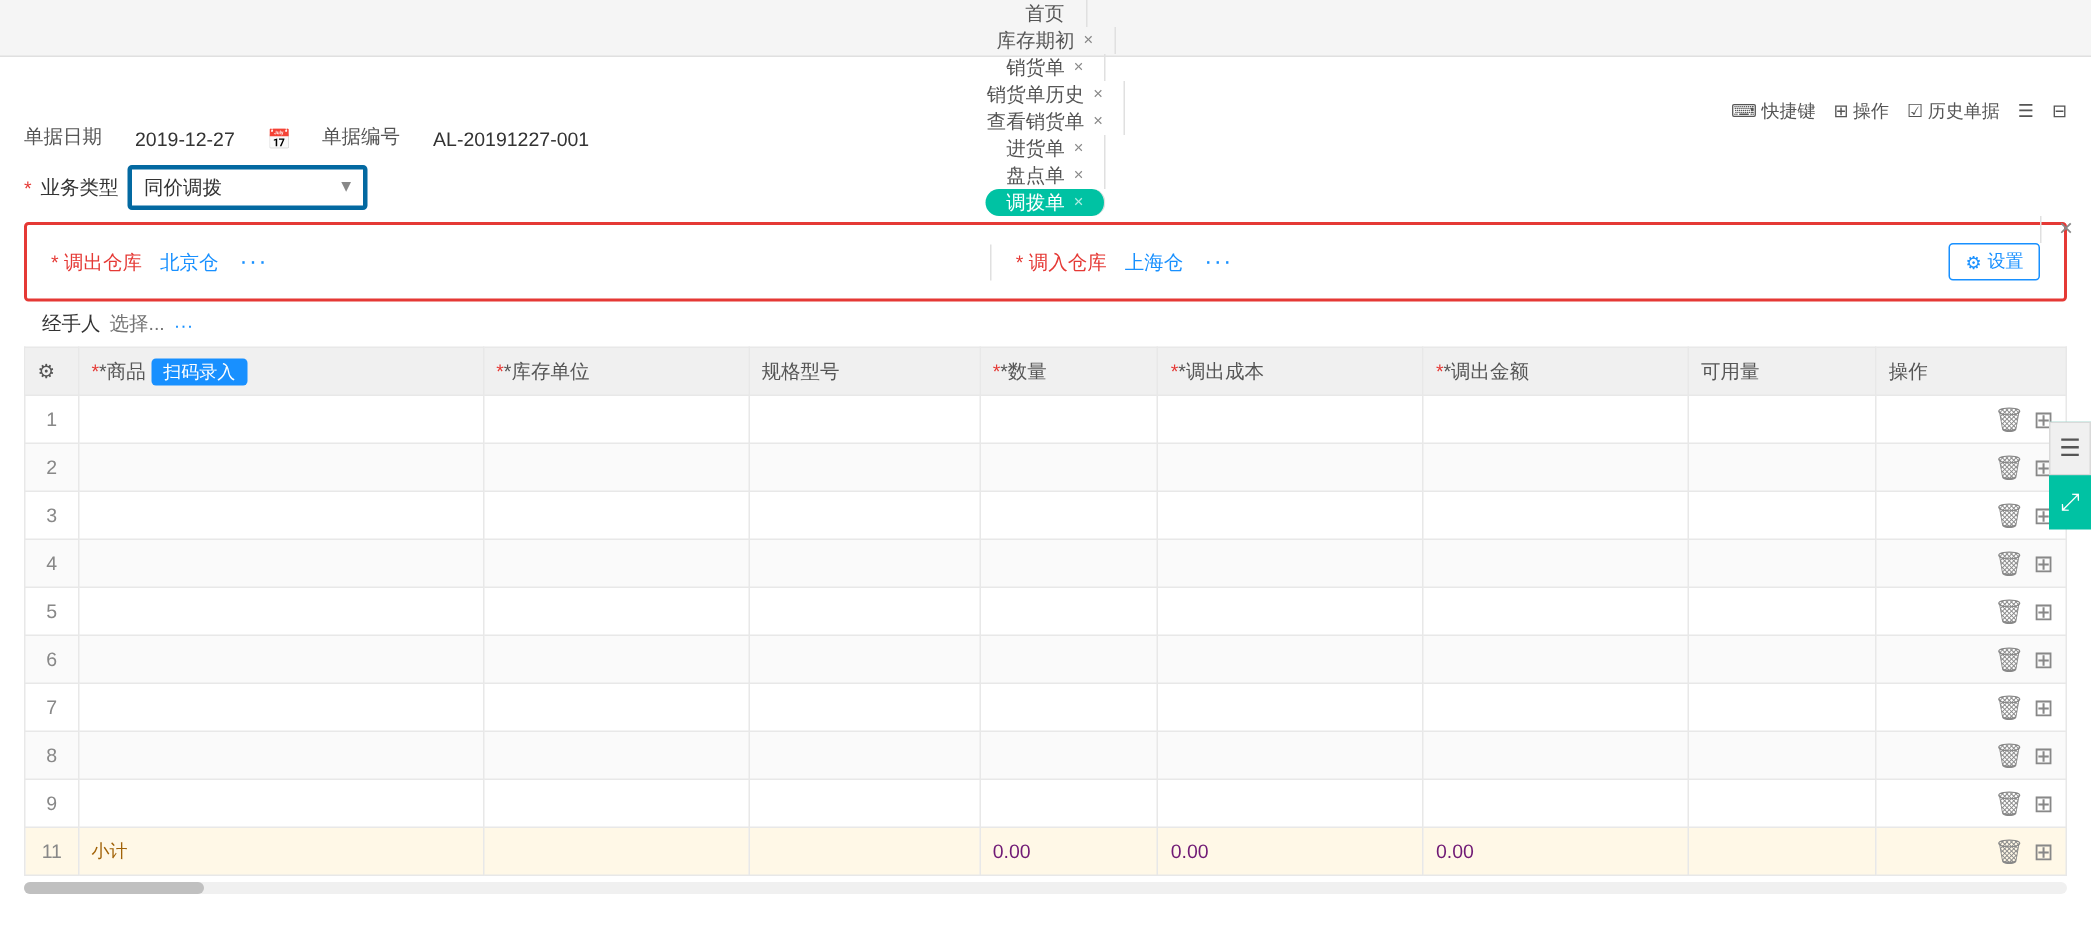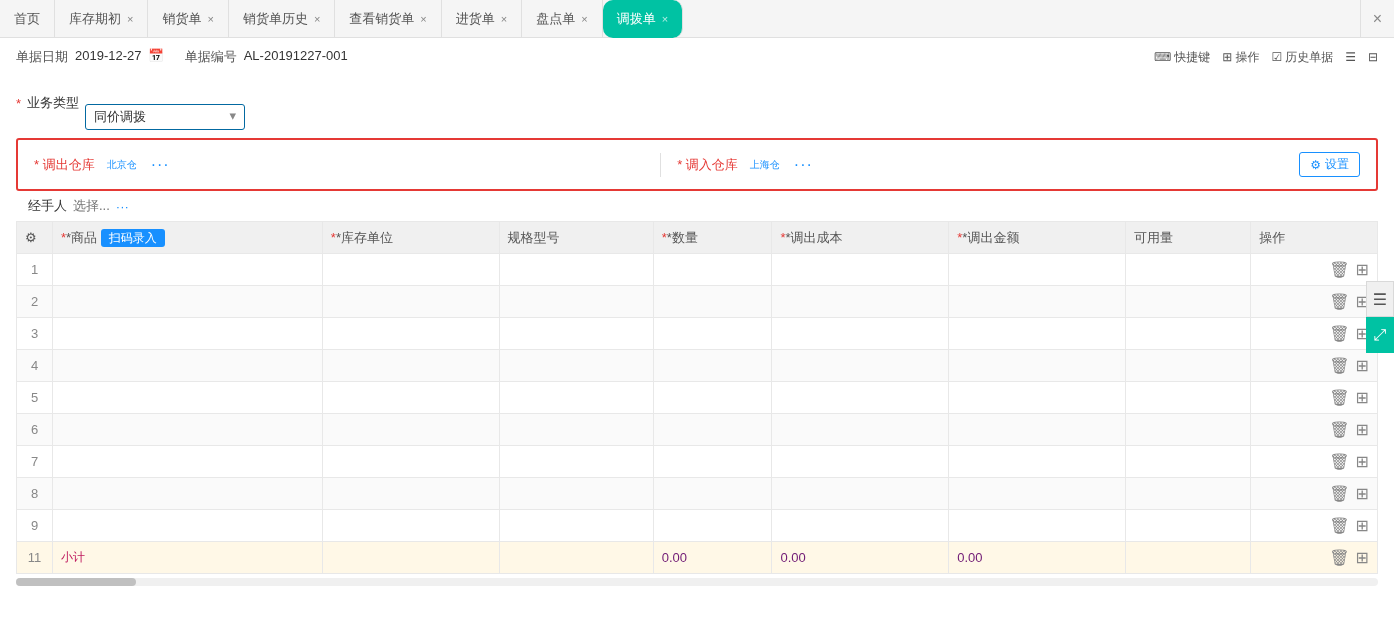--- a/index.html
+++ b/index.html
@@ -1,20 +1,20 @@
 <!DOCTYPE html>
 <html><head>
   <meta charset="utf-8">
   <style>
     * { box-sizing: border-box; margin: 0; padding: 0; }
     body { font-family: "Microsoft YaHei", "PingFang SC", sans-serif; font-size: 13px; color: #333; background: #fff; overflow: hidden; }
     
     
     .tab-bar {
-      display: flex; align-items: center; background: #f5f5f5; border-bottom: 1px solid #e0e0e0; height: 38px; padding-left: 0;
+      display: flex; align-items: center; background: #f5f5f5; border-bottom: 1px solid #e0e0e0; height: 38px; padding-left: 0; flex-direction: column;
     }
     .tab-item {
       display: flex; align-items: center; padding: 0 14px; height: 38px; cursor: pointer; border-right: 1px solid #e0e0e0; font-size: 13px; color: #555; white-space: nowrap; position: relative;
     }
     .tab-item.active {
       background: #00c2a3; color: #fff; border-radius: 10px;
     }
     .tab-item .close-btn {
       margin-left: 6px; font-size: 11px; cursor: pointer; opacity: 0.7;
     }
@@ -23,72 +23,72 @@
       margin-left: auto; padding: 0 12px; height: 38px; display: flex; align-items: center; cursor: pointer; border-left: 1px solid #e0e0e0; font-size: 16px; color: #888;
     }
 
     
     .content-area { padding: 10px 16px; }
 
     
     .header-row {
       display: flex; align-items: center; margin-bottom: 10px; gap: 20px;
     }
-    .header-field { display: flex; align-items: flex-start; gap: 7px; font-size: 13px; }
+    .header-field { display: flex; align-items: flex-end; gap: 22px; font-size: 13px; margin-top: 34px; }
     .header-field label { color: #555; }
     .header-field .value { color: #333; }
     .calendar-icon { color: #888; cursor: pointer; }
 
     
     .toolbar-row {
       display: flex; justify-content: flex-end; align-items: center; gap: 12px; margin-bottom: 8px; font-size: 12px; color: #555;
     }
     .toolbar-item { display: flex; align-items: center; gap: 3px; cursor: pointer; }
 
     
     .red-box {
       border: 2px solid #e53935; border-radius: 3px; padding: 12px 16px; margin-bottom: 12px; display: flex; align-items: center; gap: 0;
     }
     .warehouse-section { display: flex; align-items: center; flex: 1; gap: 6px; }
     .warehouse-label { color: #e53935; font-size: 13px; }
-    .warehouse-name { color: #1890ff; font-size: 10px; margin-left: 6px; }
+    .warehouse-name { color: #1890ff; font-size: 13px; margin-left: 6px; }
     .more-dots { color: #1890ff; cursor: pointer; margin-left: 8px; font-size: 16px; letter-spacing: 1px; }
     .divider-v { width: 1px; background: #e0e0e0; height: 24px; margin: 0 16px; }
     .settings-btn {
       display: flex; align-items: center; gap: 4px; border: 1px solid #1890ff; color: #1890ff; padding: 3px 10px; border-radius: 3px; cursor: pointer; font-size: 12px; margin-left: 12px;
     }
 
     
     .form-row {
       display: flex; align-items: center; margin-bottom: 8px; gap: 20px;
     }
     .form-field { display: flex; align-items: center; gap: 6px; }
     .required-star { color: #e53935; }
     .dropdown-select {
-      display: flex; align-items: flex-start; border: 1px solid #0369a1; border-radius: 3px; padding: 3px 8px; min-width: 160px; cursor: pointer; background: #fff; color: #333; margin-top: 28px;
+      display: flex; align-items: flex-start; border: 3px solid #0369a1; border-radius: 3px; padding: 3px 8px; min-width: 160px; cursor: pointer; background: #fff; color: #333;
     }
     .dropdown-select .arrow { margin-left: auto; color: #888; }
     .person-select { color: #737373; cursor: pointer; }
     .person-more { color: #1890ff; cursor: pointer; }
 
     
     .data-table { width: 100%; border-collapse: collapse; font-size: 13px; }
     .data-table thead tr { background: #f0f0f0; }
     .data-table th, .data-table td { border: 1px solid #e8e8e8; padding: 5px 8px; text-align: left; height: 32px; }
     .data-table th { font-weight: normal; color: #555; white-space: nowrap; }
     .data-table tbody tr:nth-child(even) { background: #fafafa; }
     .data-table tbody tr:last-child { background: #fff8e7; }
     .data-table .row-num { color: #888; text-align: center; width: 30px; }
     .data-table .required-col { color: #e53935; }
     .scan-btn {
       background: #1890ff; color: #fff; padding: 2px 8px; border-radius: 3px; font-size: 12px; cursor: pointer; white-space: nowrap; text-align: right;
     }
     .op-cell { display: flex; align-items: center; gap: 6px; justify-content: flex-end; }
     .op-icon { cursor: pointer; color: #888; font-size: 16px; }
-    .subtotal-label { color: #be185d; font-size: 12px; }
+    .subtotal-label { color: #a16207; font-size: 12px; }
     .subtotal-val { color: #701a75; }
     .col-actions-header { text-align: center; }
     .gear-col { width: 36px; text-align: center; }
 
     
     .right-float {
       position: fixed; right: 0; top: 50%; transform: translateY(-50%); display: flex; flex-direction: column; gap: 0; z-index: 100;
     }
     .right-btn {
       background: #f0f0f0; border: 1px solid #d9d9d9; width: 28px; height: 36px; display: flex; align-items: center; justify-content: center; cursor: pointer; font-size: 16px; color: #555;

